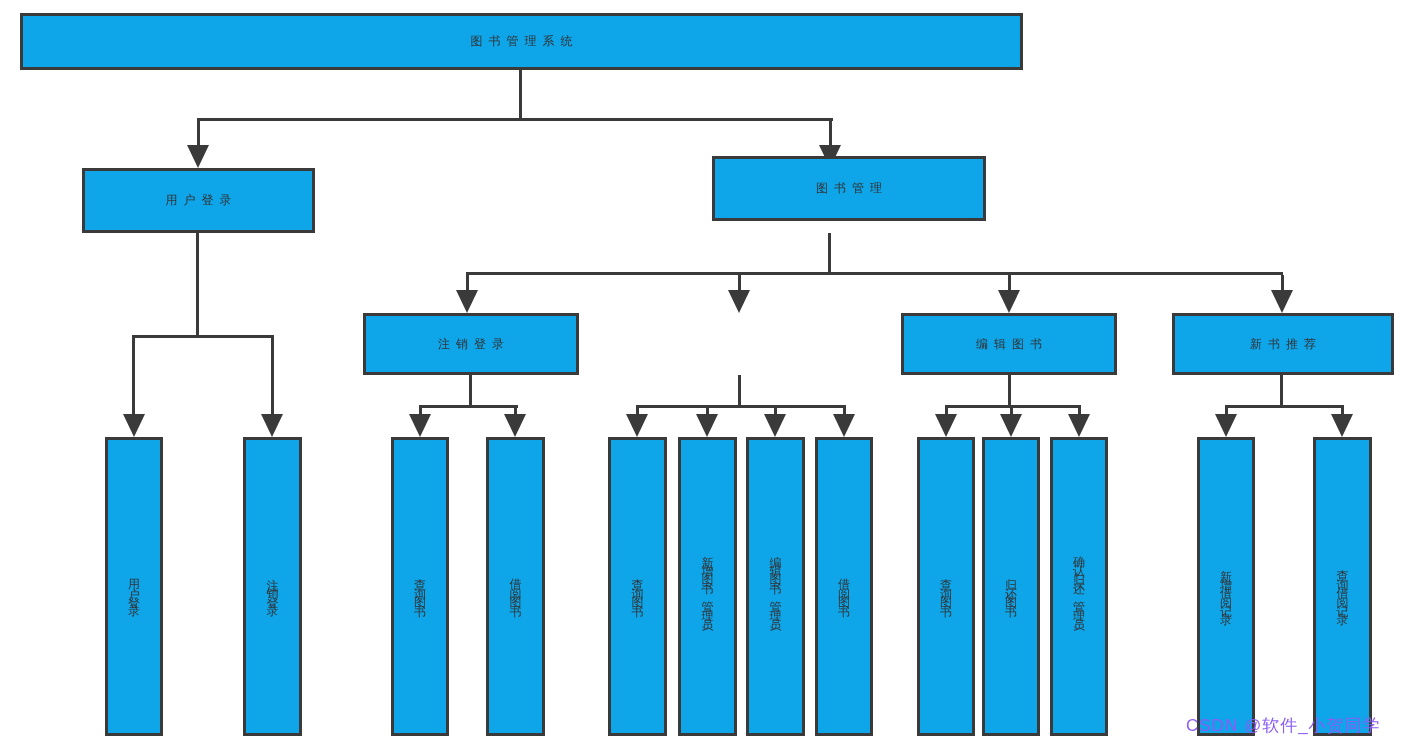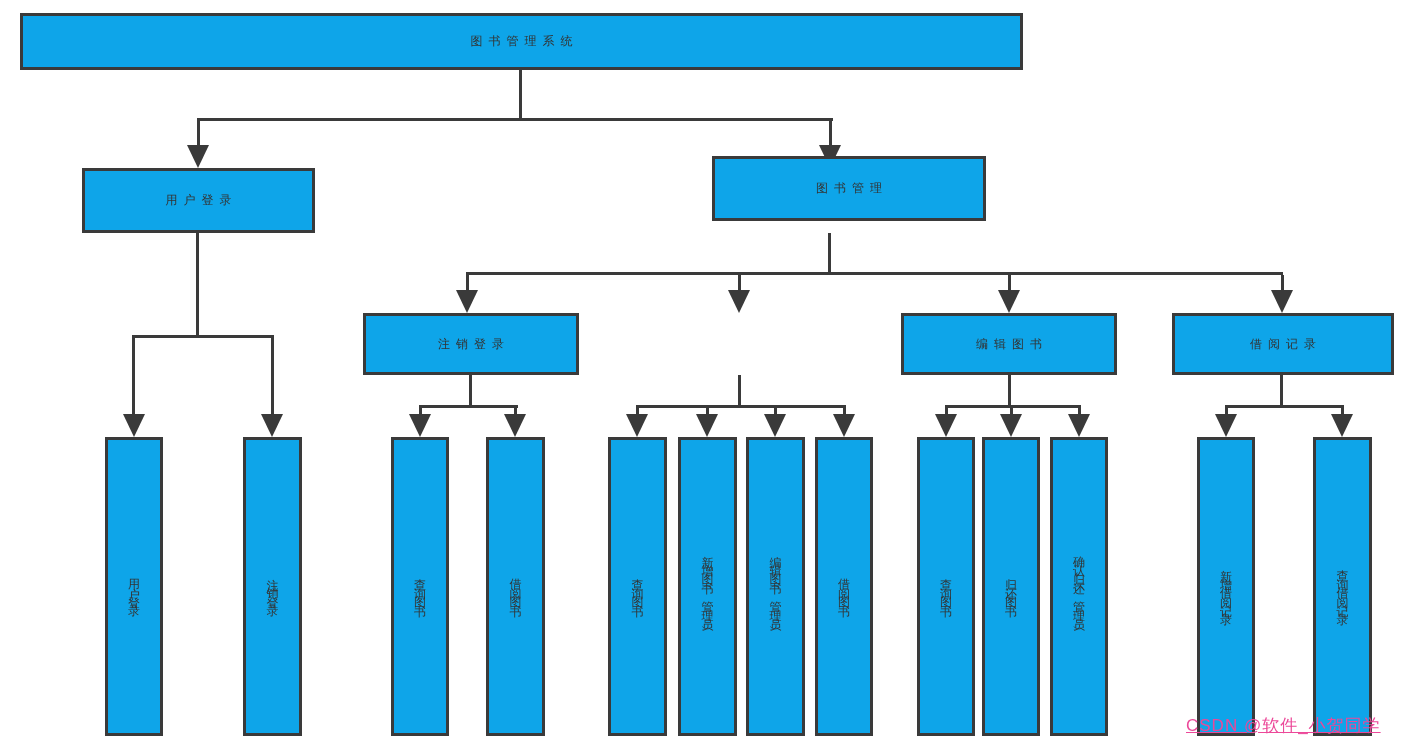--- a/index.html
+++ b/index.html
@@ -44,23 +44,22 @@
     position:absolute;width:0;height:0;
     border-left:11px solid transparent;
     border-right:11px solid transparent;
     border-top:23px solid var(--line);
   }
   .watermark{
     position:absolute;
     left:1186px;top:714px;
     font-size:17px;
     letter-spacing:1px;
-    color:#ec4899;
+    color:#8b5cf6;
     white-space:nowrap;
-    text-decoration:underline;
   }
 </style>
 </head>
 <body>
 
 <div class="canvas">
 
   <div class="box hbox" style="left:20px;top:13px;width:1003px;height:57px">图书管理系统</div>
 
   <div class="vl" style="left:519px;top:70px;height:51px"></div>
@@ -86,21 +85,21 @@
   <div class="tri" style="left:456px;top:290px"></div>
   <div class="vl" style="left:738px;top:275px;height:17px"></div>
   <div class="tri" style="left:728px;top:290px"></div>
   <div class="vl" style="left:1008px;top:275px;height:17px"></div>
   <div class="tri" style="left:998px;top:290px"></div>
   <div class="vl" style="left:1281px;top:275px;height:17px"></div>
   <div class="tri" style="left:1271px;top:290px"></div>
 
   <div class="box hbox" style="left:363px;top:313px;width:216px;height:62px">注销登录</div>
   <div class="box hbox" style="left:901px;top:313px;width:216px;height:62px">编辑图书</div>
-  <div class="box hbox" style="left:1172px;top:313px;width:222px;height:62px">借阅记录</div>
+  <div class="box hbox" style="left:1172px;top:313px;width:222px;height:62px">新书推荐</div>
 
   <div class="vl" style="left:469px;top:375px;height:33px"></div>
   <div class="hl" style="left:419px;top:405px;width:99px"></div>
   <div class="vl" style="left:419px;top:408px;height:8px"></div>
   <div class="tri" style="left:409px;top:414px"></div>
   <div class="vl" style="left:514px;top:408px;height:8px"></div>
   <div class="tri" style="left:504px;top:414px"></div>
 
   <div class="vl" style="left:738px;top:375px;height:33px"></div>
   <div class="hl" style="left:636px;top:405px;width:210px"></div>

